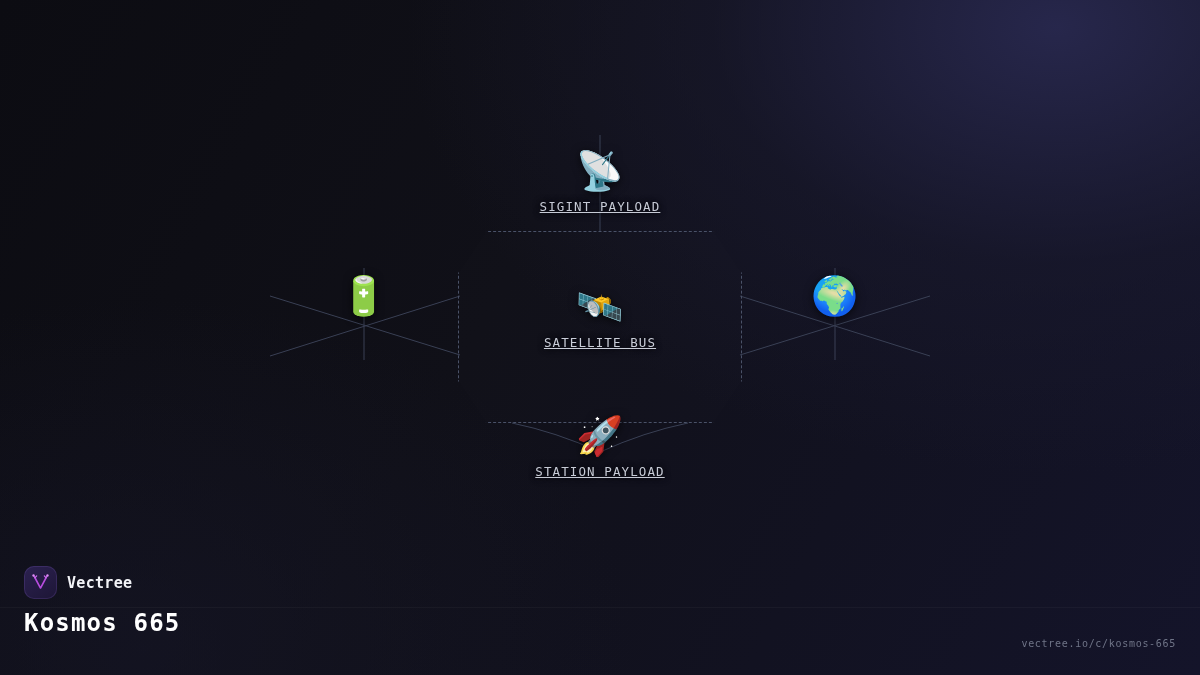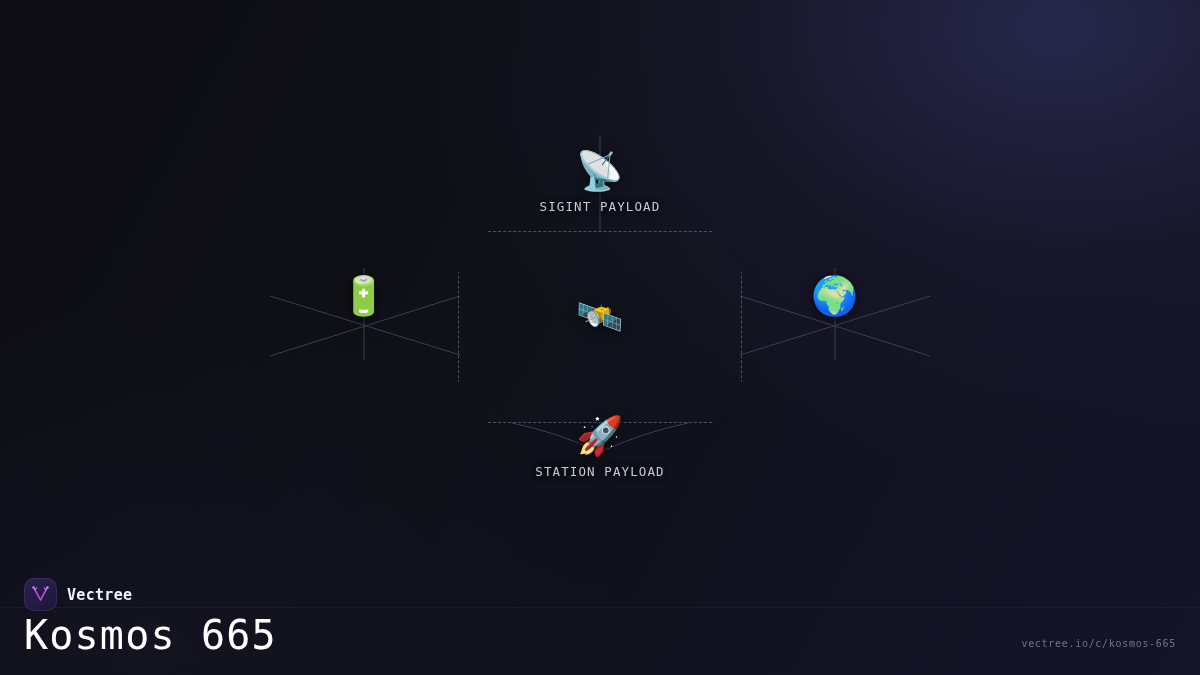--- a/index.html
+++ b/index.html
@@ -64,20 +64,21 @@
     filter: drop-shadow(0 2px 5px rgba(0,0,0,0.65));
   }
   .node .node-label {
     display: block;
     margin-top: 5px;
     font-size: 12.5px;
     letter-spacing: 1.1px;
     color: #c7cbd6;
     text-shadow: 0 0 7px rgba(10,10,16,1), 0 0 4px rgba(10,10,16,1);
     white-space: nowrap;
+    text-decoration: underline;
   }
   .node.center .emoji { font-size: 38px; }
   .node.center .node-label { color: #c9cdd8; }
 
   
   #footer {
     position: absolute;
     left: 0;
     right: 0;
     bottom: 0;
@@ -91,21 +92,21 @@
     position: absolute;
     left: 0;
     right: 0;
     bottom: 67px;
     height: 1px;
     background: rgba(255,255,255,0.035);
   }
   #brand-block {
     position: absolute;
     left: 24px;
-    bottom: 22px;
+    bottom: 34px;
   }
   #brand-row {
     display: flex;
     align-items: center;
     gap: 10px;
     margin-bottom: 6px;
   }
   #brand-logo {
     width: 33px;
     height: 33px;
@@ -117,22 +118,22 @@
     flex: none;
     box-shadow: inset 0 0 0 1px rgba(150,110,220,0.18);
   }
   #brand-name {
     font-size: 15px;
     font-weight: bold;
     color: #f2f3f7;
     letter-spacing: 0.3px;
   }
   #page-title {
-    font-size: 40px;
-    font-weight: normal;
+    font-size: 24px;
+    font-weight: bold;
     color: #ffffff;
     letter-spacing: 1.2px;
     line-height: 36px;
     white-space: nowrap;
   }
   #footer-url {
     position: absolute;
     right: 24px;
     bottom: 26px;
     font-size: 10px;
@@ -162,20 +163,21 @@
 
         <path d="M 512 423 Q 556 432 600 452"></path>
         <path d="M 688 423 Q 644 432 600 452"></path>
       </g>
     </svg>
 
     <div class="octagon"></div>
 
     <div class="node center" style="left:600px; top:317px;">
       <span class="emoji">🛰️</span>
+      <span class="node-label">SATELLITE BUS</span>
     </div>
 
     <div class="node" style="left:600px; top:181px;">
       <span class="emoji">📡</span>
       <span class="node-label">SIGINT PAYLOAD</span>
     </div>
 
     <div class="node" style="left:364px; top:296px;">
       <span class="emoji">🔋</span>
     </div>

